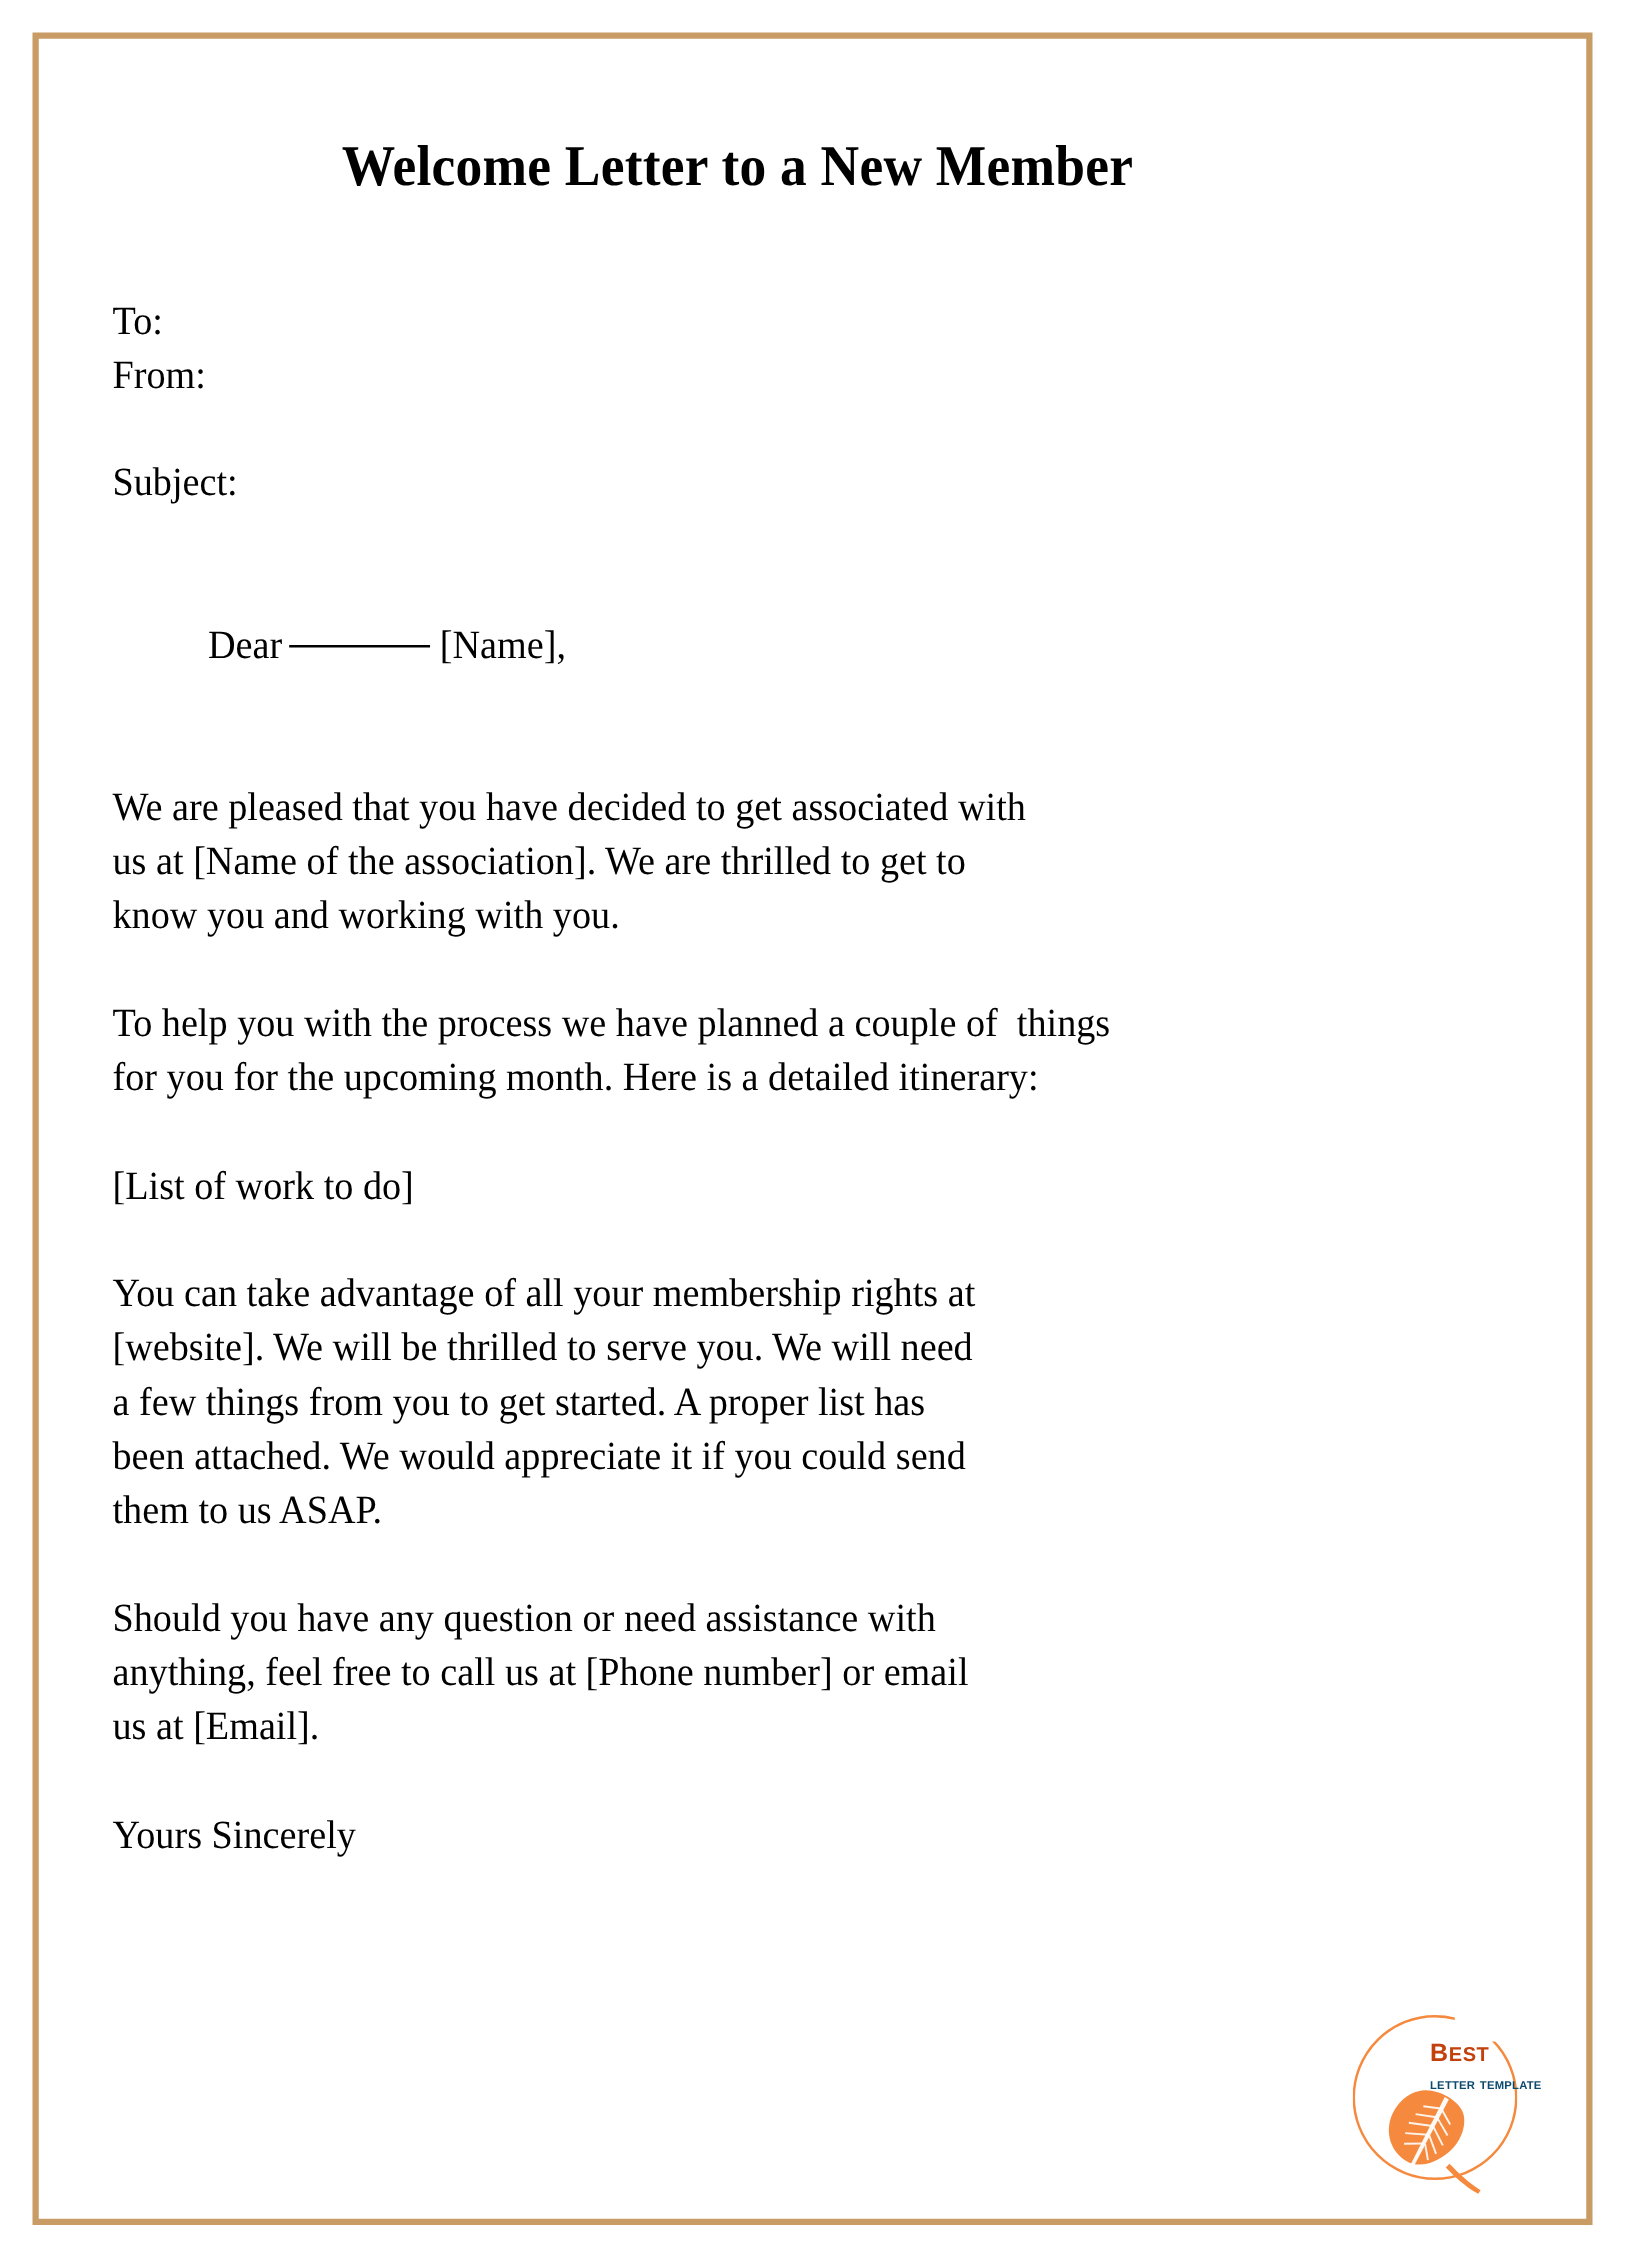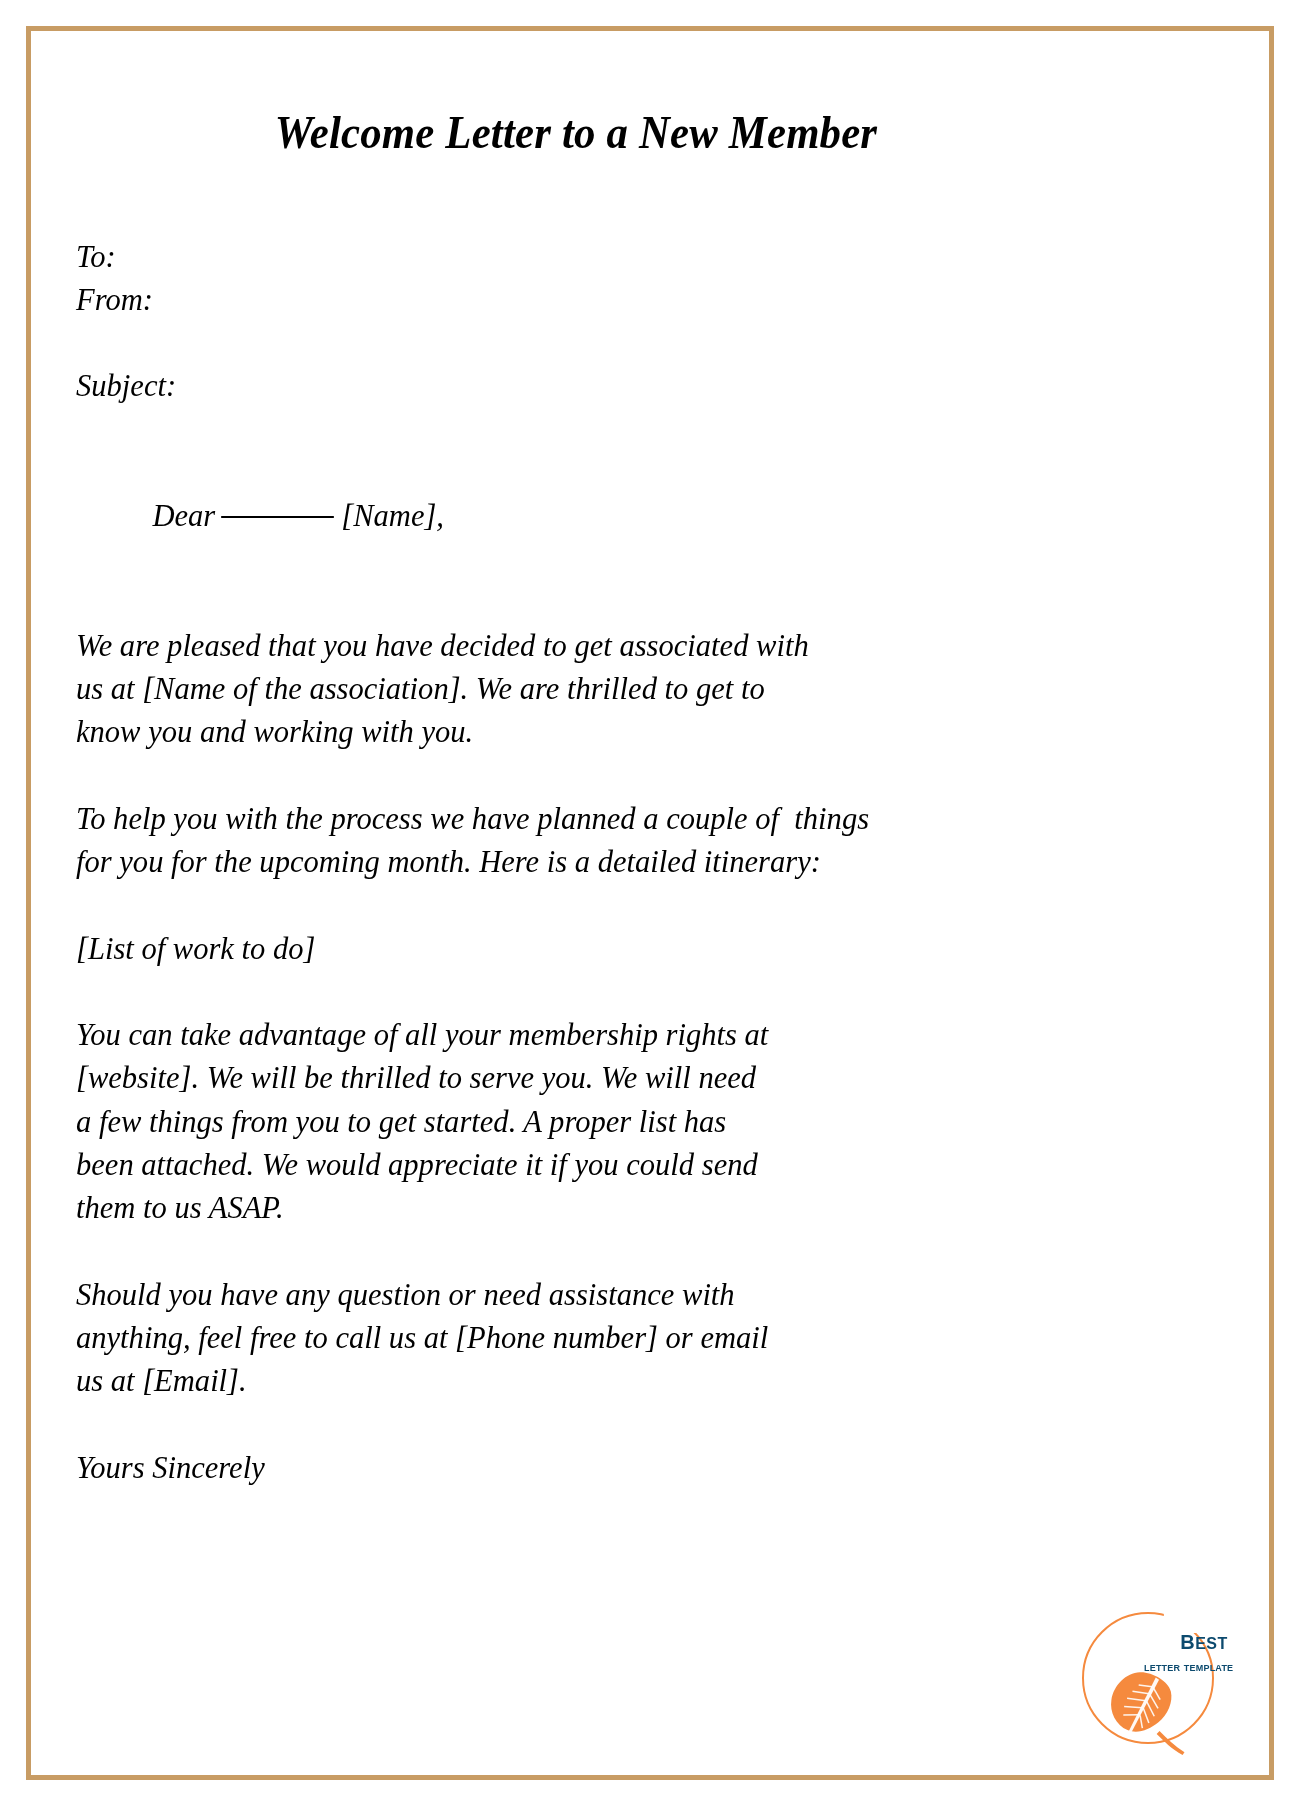--- a/index.html
+++ b/index.html
@@ -31,24 +31,23 @@
     right: 26px;
     bottom: 26px;
     border: 5px solid #c89c64;
     box-sizing: border-box;
     pointer-events: none;
   }
 
   
   .content {
     position: absolute;
-    left: 76px;
+    left: 90px;
     top: 108px;
     width: 1000px;
-    font-style: italic;
   }
 
   .doc-title {
     font-family: "Liberation Serif", "DejaVu Serif", serif;
     font-weight: bold;
     font-size: 46px;
     line-height: 1.1;
     text-align: center;
     color: #000000;
     letter-spacing: 0.2px;
@@ -112,25 +111,24 @@
     left: 62px;
     top: 32px;
     width: 120px;
     text-align: left;
   }
   .logo-best {
     font-family: "Liberation Sans", "DejaVu Sans", sans-serif;
     font-weight: bold;
     font-size: 23px;
     letter-spacing: 0.5px;
-    color: #0c4a6e;
+    color: #c2410c;
     line-height: 1;
     font-variant: small-caps;
     text-transform: lowercase;
-    text-align: center;
   }
   .logo-best::first-letter { font-size: 28px; }
   .logo-sub {
     font-family: "Liberation Sans", "DejaVu Sans", sans-serif;
     font-weight: bold;
     font-size: 12.5px;
     letter-spacing: 0.2px;
     color: #0c4a6e;
     line-height: 1;
     margin-top: 7px;

